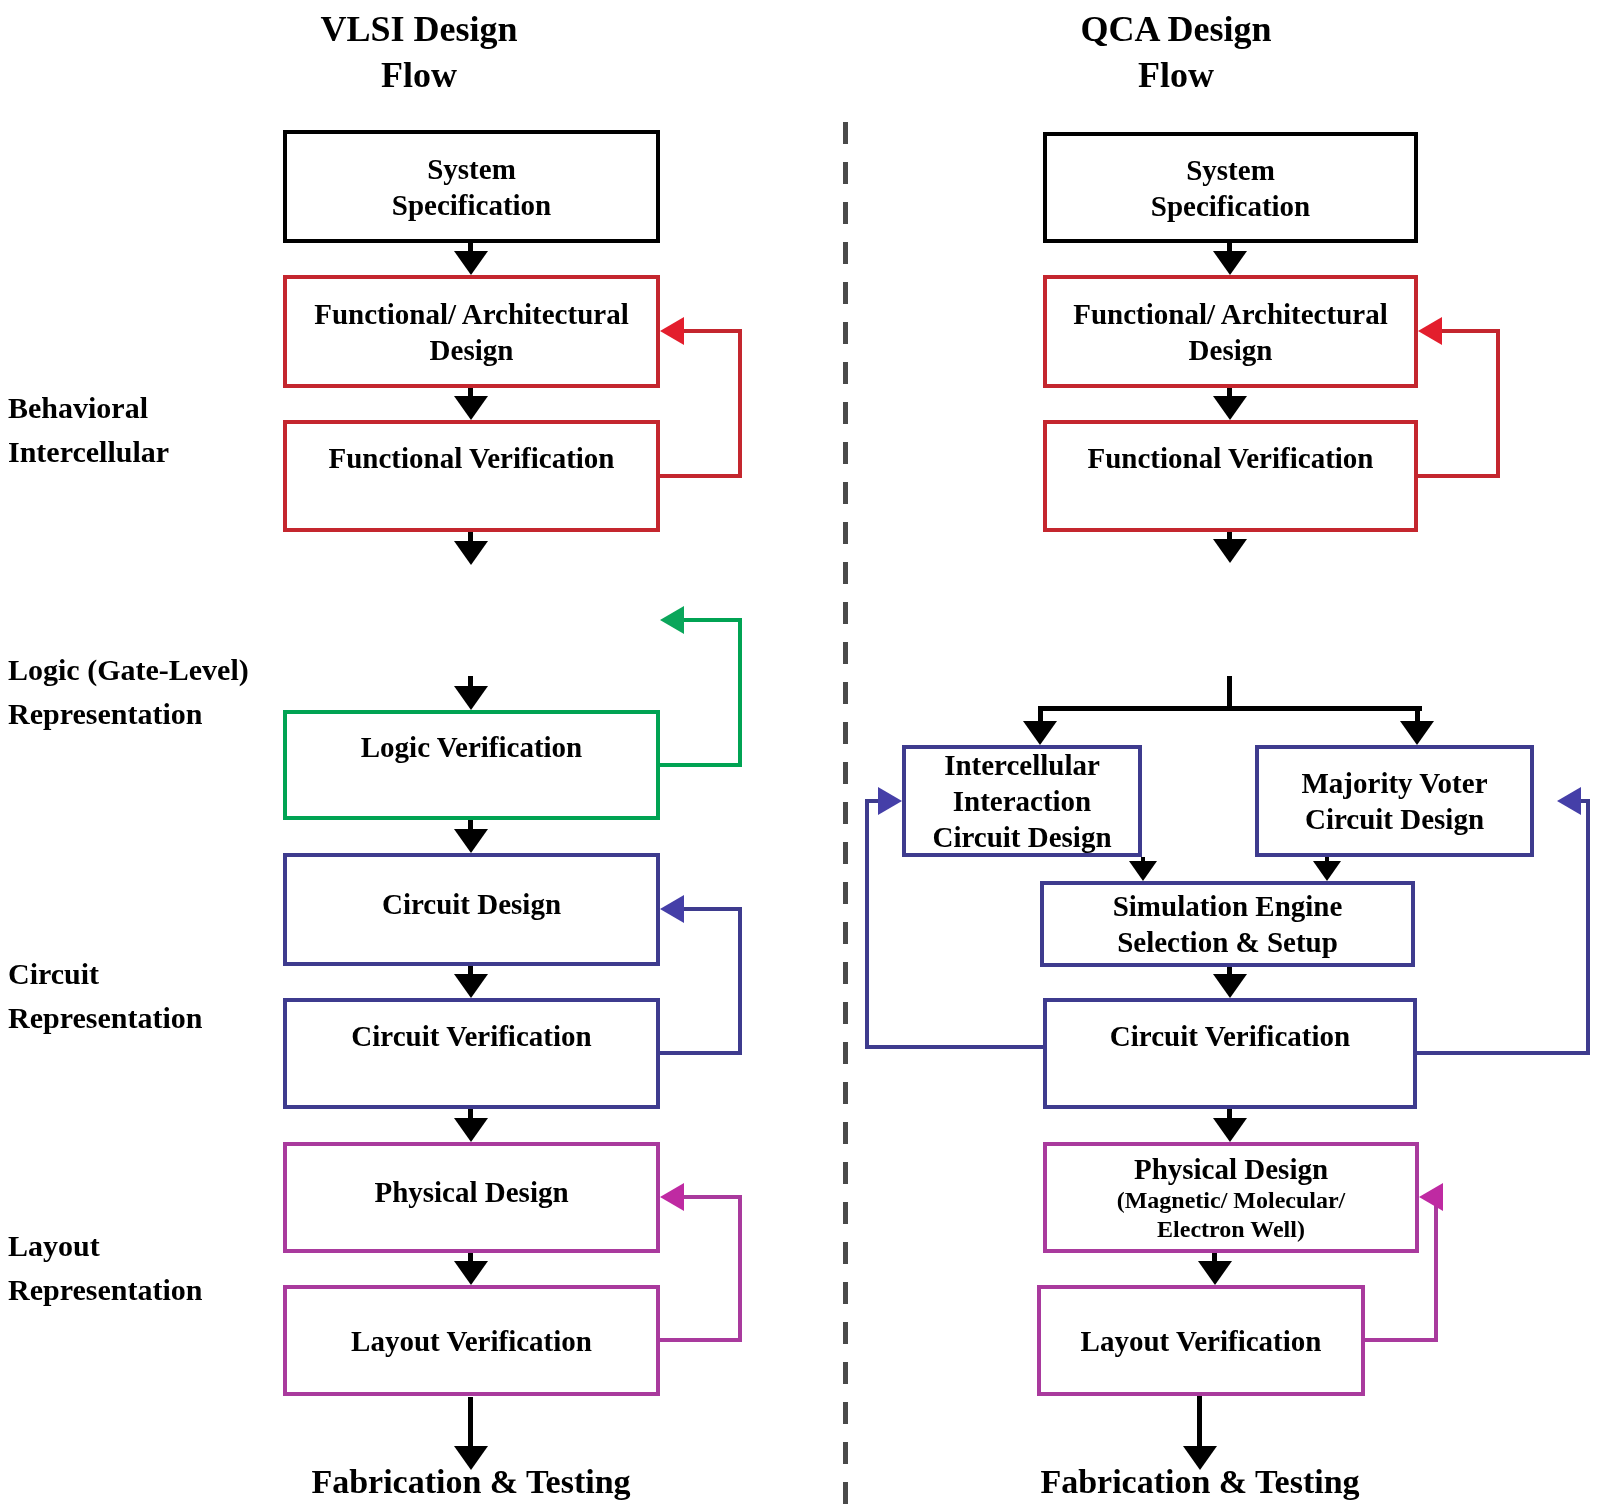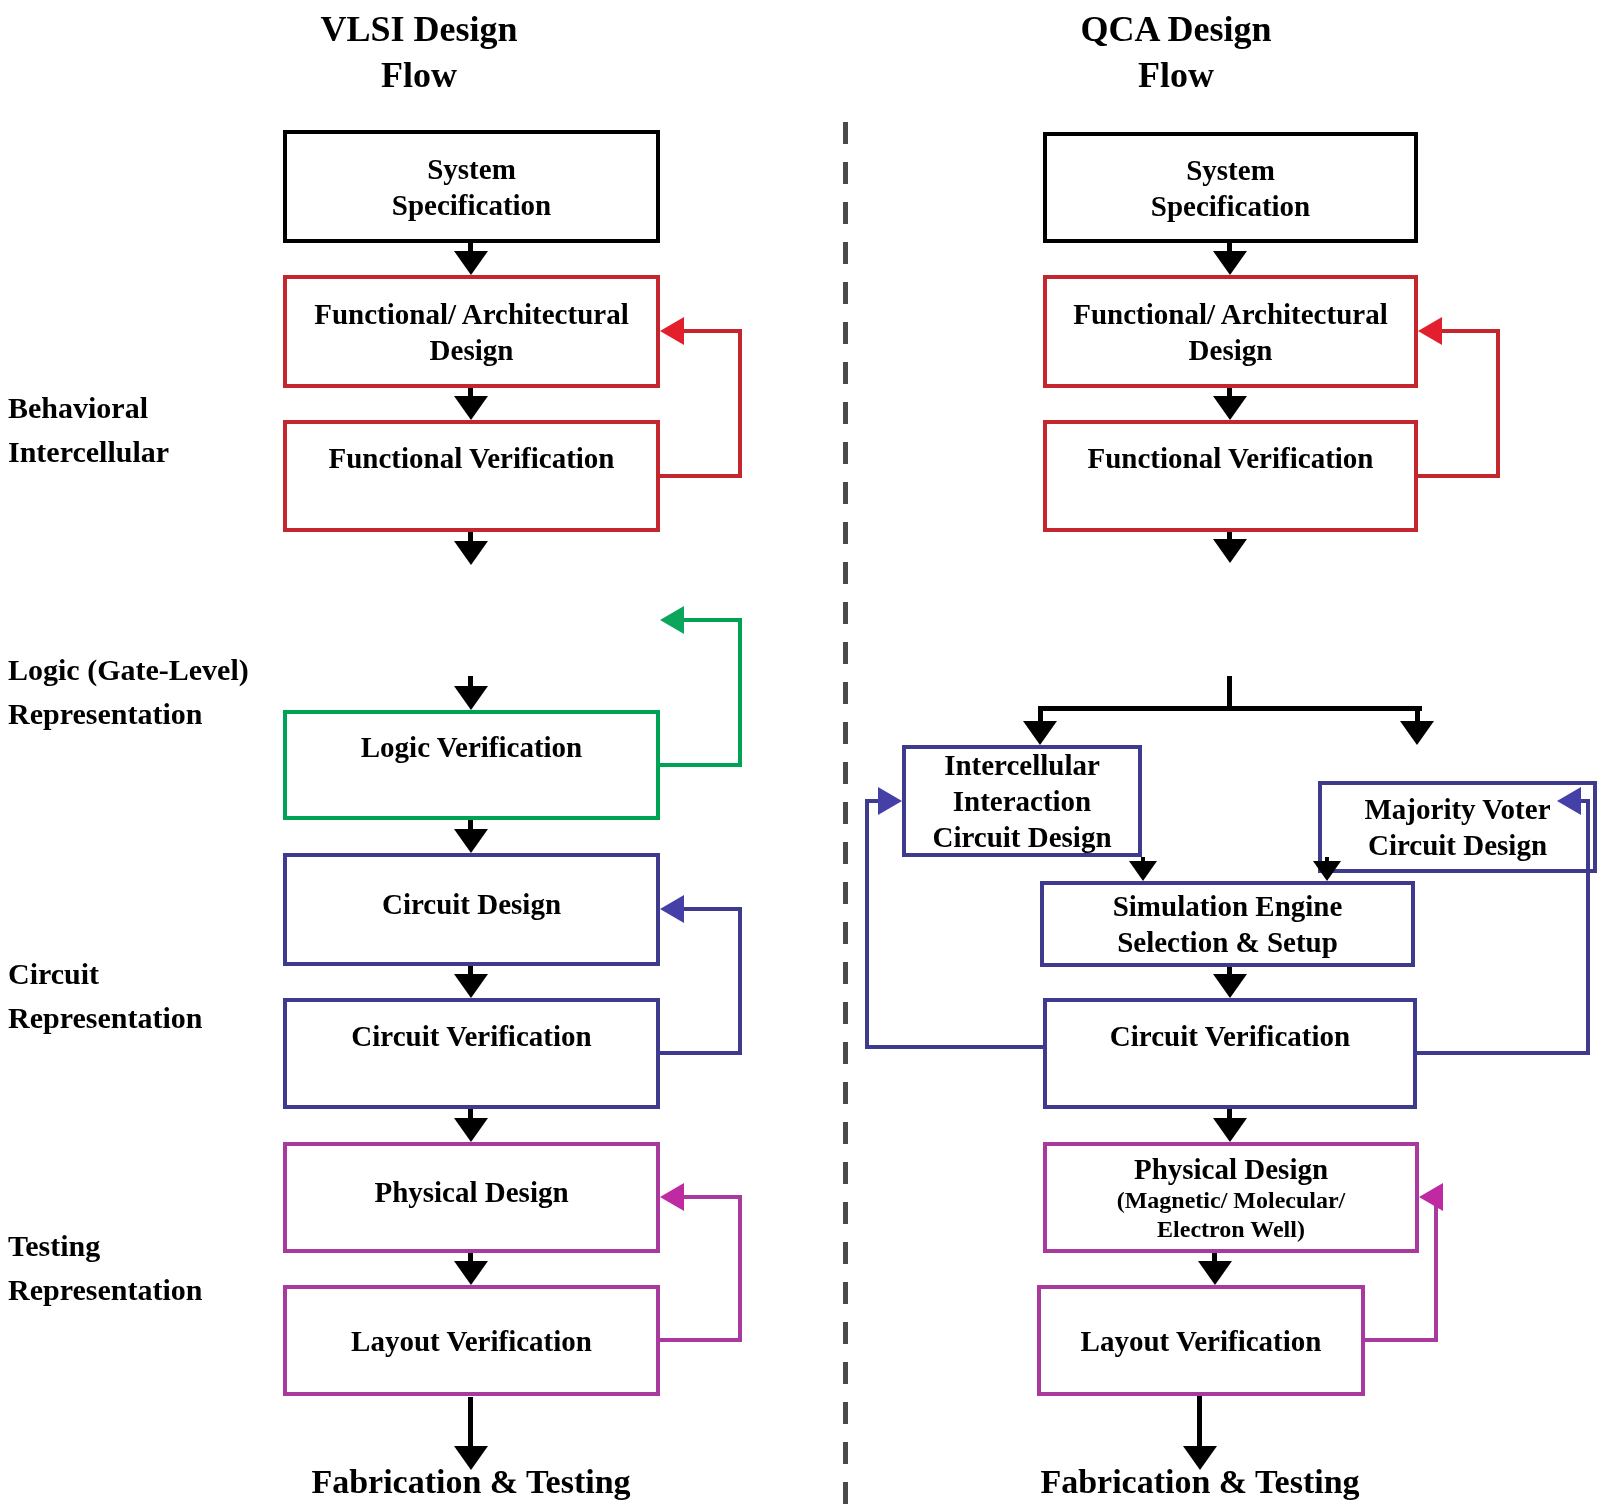--- a/index.html
+++ b/index.html
@@ -53,21 +53,21 @@
 Flow</div>
   <div class="title" style="left:1026px; top:6px; width:300px;">QCA Design
 Flow</div>
 
   <div class="side-label" style="top:386px;">Behavioral
 Intercellular</div>
   <div class="side-label" style="top:648px;">Logic (Gate-Level)
 Representation</div>
   <div class="side-label" style="top:952px;">Circuit
 Representation</div>
-  <div class="side-label" style="top:1224px;">Testing
+  <div class="side-label" style="top:1224px;">Layout
 Representation</div>
 
   <div class="divider"></div>
 
   <div class="box c-black" style="left:283px; top:130px; width:377px; height:113px;">System
 Specification</div>
   <div class="box c-red" style="left:283px; top:275px; width:377px; height:113px;">Functional/ Architectural
 Design</div>
   <div class="box c-red pb18" style="left:283px; top:420px; width:377px; height:112px;">Functional Verification</div>
   <div class="box c-green pb18" style="left:283px; top:710px; width:377px; height:110px;">Logic Verification</div>
@@ -124,21 +124,21 @@
   </div>
 
   <div class="box c-black" style="left:1043px; top:132px; width:375px; height:111px;">System
 Specification</div>
   <div class="box c-red" style="left:1043px; top:275px; width:375px; height:113px;">Functional/ Architectural
 Design</div>
   <div class="box c-red pb18" style="left:1043px; top:420px; width:375px; height:112px;">Functional Verification</div>
   <div class="box c-navy" style="left:902px; top:745px; width:240px; height:112px;">Intercellular
 Interaction
 Circuit Design</div>
-  <div class="box c-navy" style="left:1318px; top:745px; width:279px; height:92px;margin-top:36px;">Majority Voter
+  <div class="box c-navy" style="left:1255px; top:745px; width:279px; height:112px;">Majority Voter
 Circuit Design</div>
   <div class="box c-navy" style="left:1040px; top:881px; width:375px; height:86px;">Simulation Engine
 Selection &amp; Setup</div>
   <div class="box c-navy pb18" style="left:1043px; top:998px; width:374px; height:111px;">Circuit Verification</div>
   <div class="box c-purple" style="left:1043px; top:1142px; width:376px; height:111px;">
     <span class="main-line">Physical Design</span>
     <span class="sub">(Magnetic/ Molecular/
 Electron Well)</span>
   </div>
   <div class="box c-purple" style="left:1037px; top:1285px; width:328px; height:111px;">Layout Verification</div>

